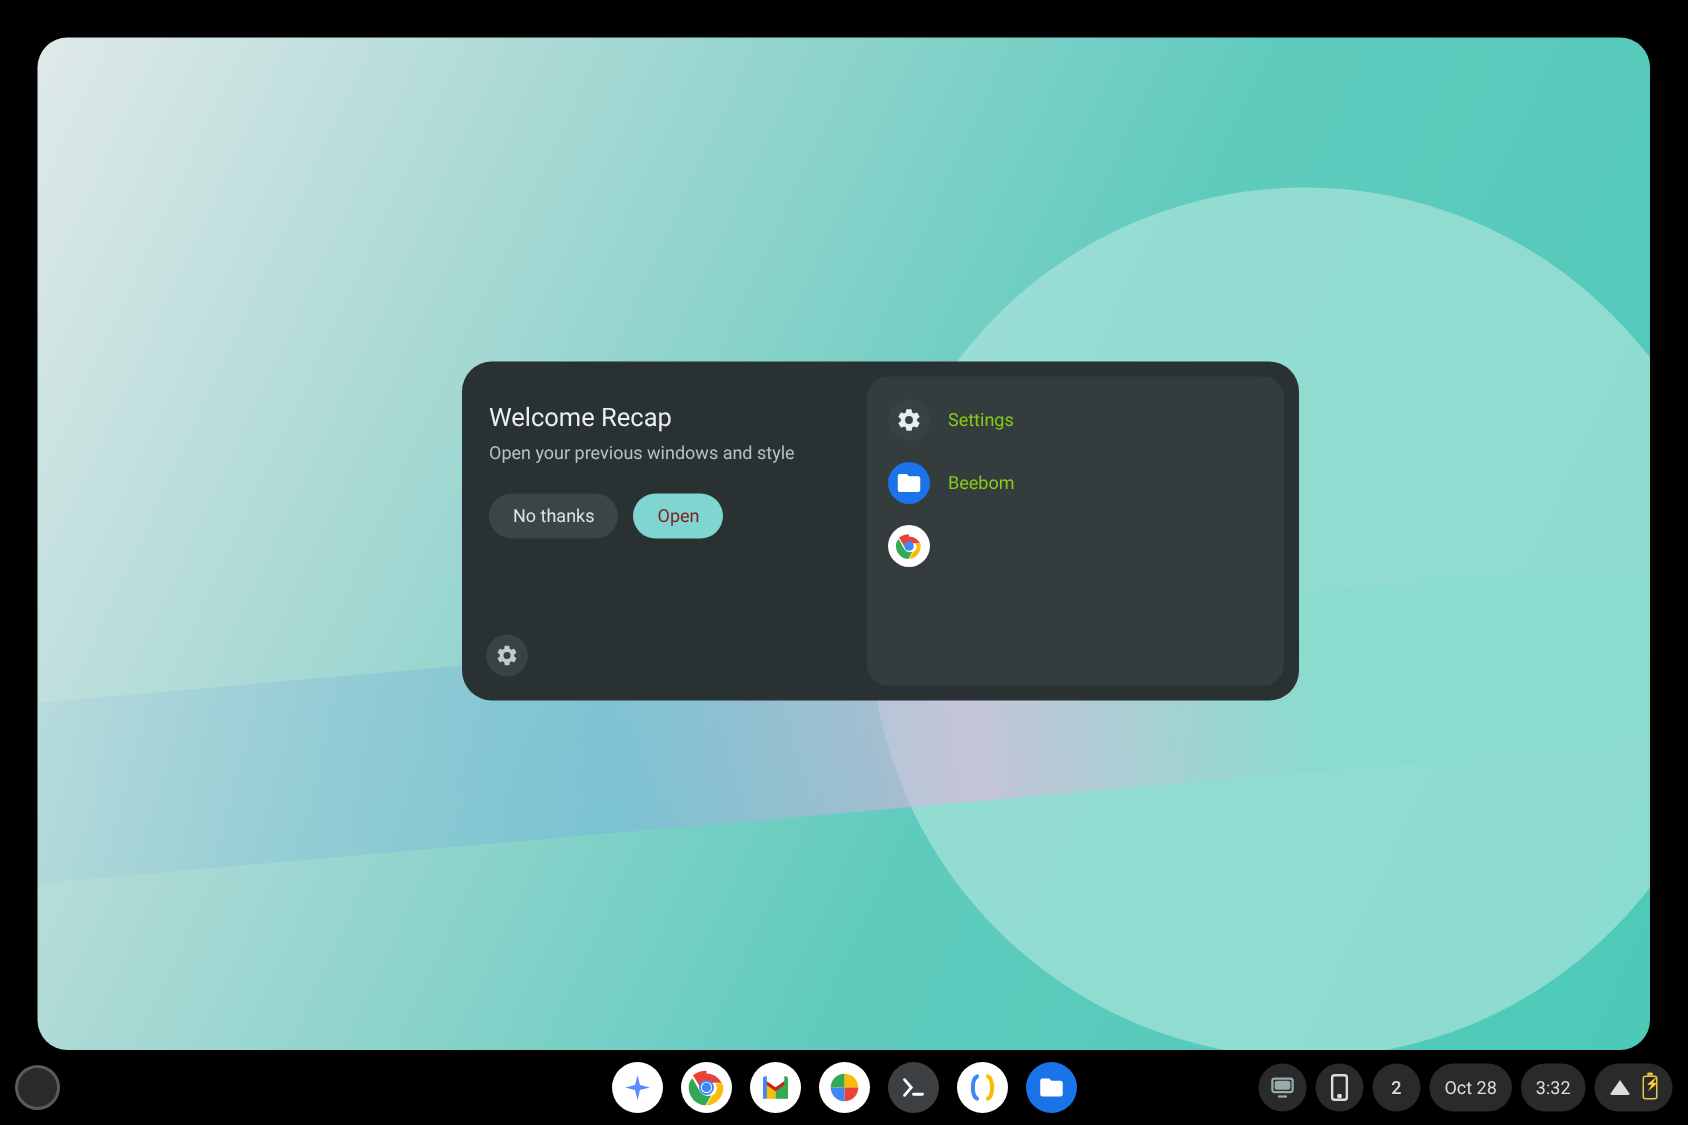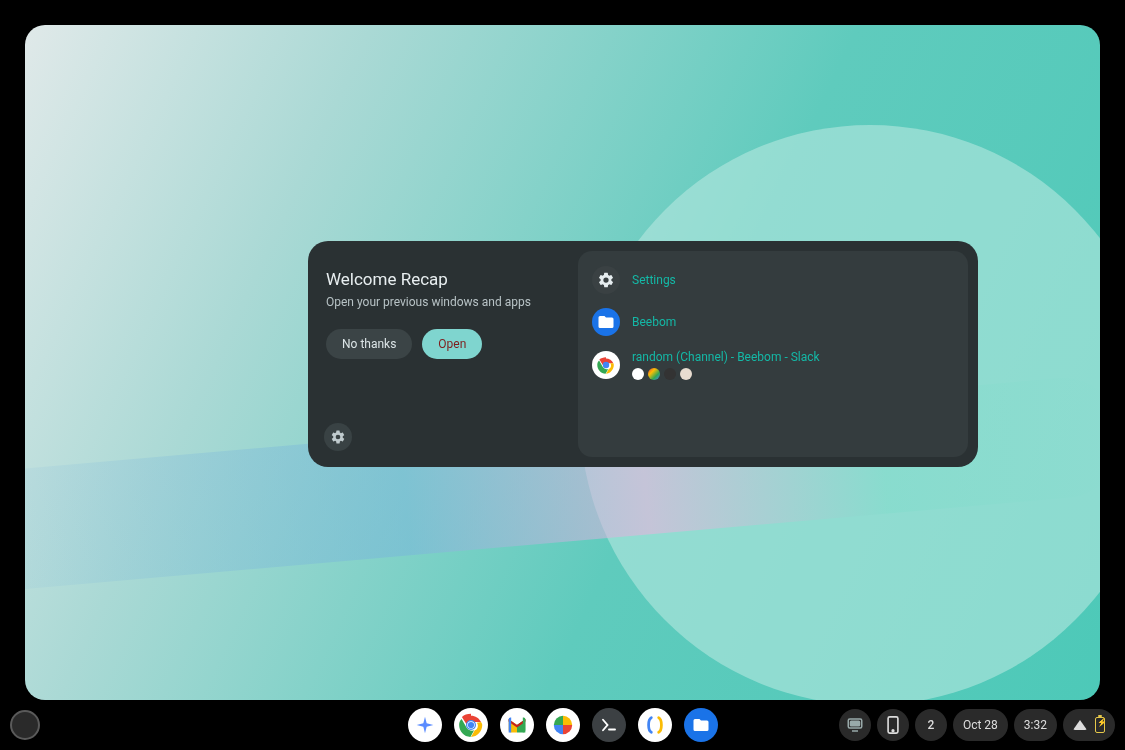--- a/index.html
+++ b/index.html
@@ -46,21 +46,21 @@
   top: 400px;
   transform: rotate(-5deg);
   background: linear-gradient(90deg, transparent 0%, rgba(120, 180, 220, 0.5) 40%, rgba(230, 180, 220, 0.6) 60%, rgba(120, 220, 200, 0.3) 80%, transparent 100%);
   border-radius: 60px;
 }
 
 .recap-modal {
   position: absolute;
   left: 283px;
   top: 216px;
-  width: 670px;
+  width: 558px;
   height: 226px;
   background: #2a3133;
   border-radius: 20px;
   display: flex;
   padding: 10px;
 }
 
 .recap-left {
   flex: 0 0 260px;
   padding: 18px 8px 8px 8px;
@@ -137,21 +137,21 @@
   width: 28px;
   height: 28px;
   border-radius: 50%;
   display: flex;
   align-items: center;
   justify-content: center;
   flex-shrink: 0;
 }
 
 .app-label {
-  color: #14b8a6;
+  color: #84cc16;
   font-size: 12px;
   text-align: right;
 }
 
 .tab-minis {
   display: flex;
   gap: 4px;
   margin-top: 4px;
 }
 
@@ -266,21 +266,21 @@
 </head>
 <body>
 
 <div class="desktop">
   <div class="wallpaper-circle"></div>
   <div class="wallpaper-ring"></div>
 
   <div class="recap-modal">
     <div class="recap-left">
       <div class="recap-title">Welcome Recap</div>
-      <div class="recap-subtitle">Open your previous windows and apps</div>
+      <div class="recap-subtitle">Open your previous windows and style</div>
       <div class="recap-buttons">
         <button class="btn btn-ghost">No thanks</button>
         <button class="btn btn-primary">Open</button>
       </div>
       <div class="recap-gear">
         <svg width="16" height="16" viewBox="0 0 24 24" fill="#c0cbce">
             <path d="M19.14 12.94a7.07 7.07 0 000-1.88l2.03-1.58a.5.5 0 00.12-.64l-1.92-3.32a.5.5 0 00-.61-.22l-2.39.96a7.03 7.03 0 00-1.62-.94l-.36-2.54a.5.5 0 00-.5-.42h-3.84a.5.5 0 00-.5.42l-.36 2.54c-.58.24-1.12.56-1.62.94l-2.39-.96a.5.5 0 00-.61.22L2.71 8.84a.5.5 0 00.12.64l2.03 1.58a7.07 7.07 0 000 1.88l-2.03 1.58a.5.5 0 00-.12.64l1.92 3.32c.14.24.42.34.61.22l2.39-.96c.5.38 1.04.7 1.62.94l.36 2.54a.5.5 0 00.5.42h3.84a.5.5 0 00.5-.42l.36-2.54c.58-.24 1.12-.56 1.62-.94l2.39.96c.24.1.5 0 .61-.22l1.92-3.32a.5.5 0 00-.12-.64l-2.03-1.58zM12 15.5A3.5 3.5 0 1112 8.5a3.5 3.5 0 010 7z"></path>
           </svg>
       </div>
     </div>
@@ -309,29 +309,20 @@
       <div class="app-row">
         <div class="app-icon" style="background:#fff">
           <svg width="22" height="22" viewBox="0 0 48 48">
               <circle cx="24" cy="24" r="22" fill="#fff"></circle>
               <path fill="#EA4335" d="M24 10c7 0 13 4 16 10H24c-3 0-5.6 1.7-7 4.2L9.5 12C13 9 18 7 24 7v3z"></path>
               <path fill="#4285F4" d="M24 17a7 7 0 110 14 7 7 0 010-14z"></path>
               <path fill="#34A853" d="M17 28.2l-8-14C6 17 5 20 5 24c0 10 8 19 18 19l6-10.5c-1 .3-2 .5-3 .5-4 0-7.5-2.3-9-4.8z"></path>
               <path fill="#FBBC05" d="M40 20c1 2 1 3 1 4 0 10-8 19-17 19l6-10.5c3-1 5-4 5-7.5 0-1.8-.6-3.5-1.6-4.8L40 20z"></path>
             </svg>
         </div>
-        <div>
-          <div class="app-label">random (Channel) - Beebom - Slack</div>
-          <div class="tab-minis">
-            <div class="mini" style="background:#fff"></div>
-            <div class="mini" style="background:linear-gradient(135deg,#ea4335,#fbbc05,#34a853,#4285f4)"></div>
-            <div class="mini" style="background:#333"></div>
-            <div class="mini" style="background:#e8dcd0"></div>
-          </div>
-        </div>
       </div>
 
     </div>
   </div>
 </div>
 
 <div class="shelf">
   <div class="shelf-launcher"></div>
 
   <div class="shelf-center">

